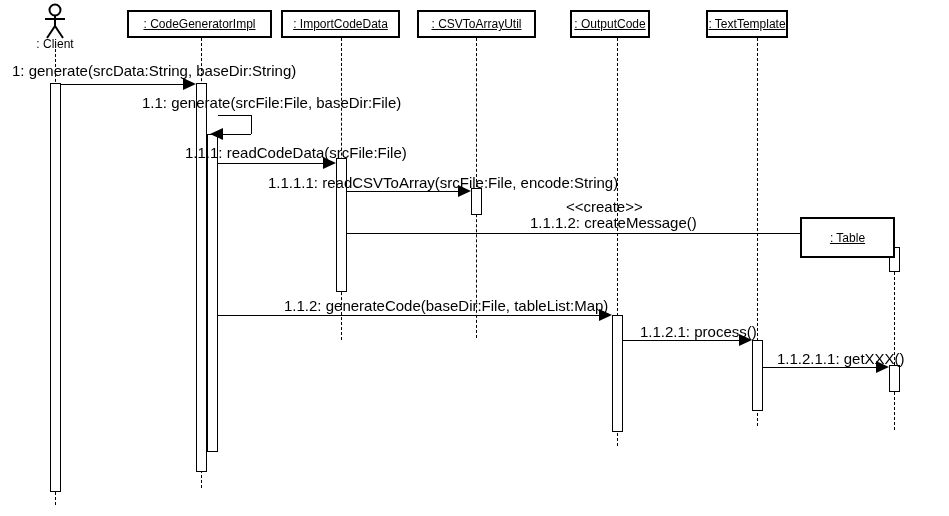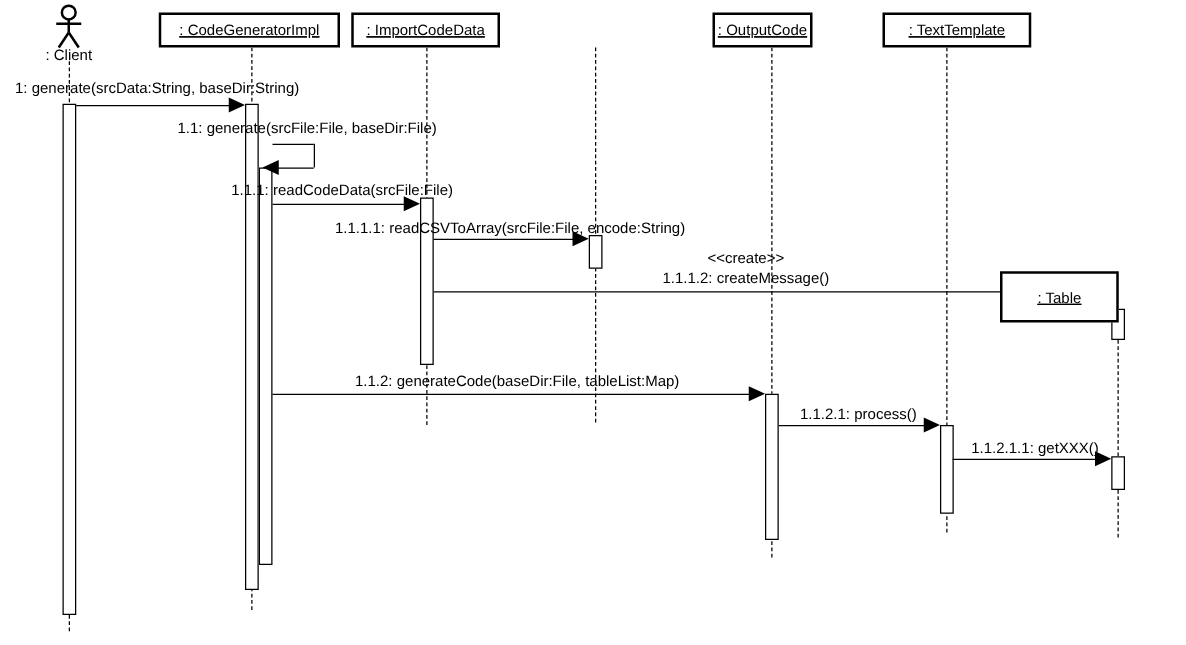--- a/index.html
+++ b/index.html
@@ -18,39 +18,39 @@
   .bar{
     position:absolute;
     background:#fff;border:1px solid #000;
     box-sizing:border-box;
   }
   .objbox{
     position:absolute;top:10px;height:28px;
     background:#fff;border:2px solid #000;
     box-sizing:border-box;
     display:flex;align-items:center;justify-content:center;
-    font-size:12px;white-space:nowrap;text-decoration:underline;
+    font-size:12px;white-space:nowrap;
   }
   .objbox span{text-decoration:underline;}
   .mline{position:absolute;height:0;border-top:1px solid #000;}
   .vline{position:absolute;width:0;border-left:1px solid #000;}
   .arr-r{
     position:absolute;width:0;height:0;
     border-top:6px solid transparent;
     border-bottom:6px solid transparent;
     border-left:13px solid #000;
   }
   .arr-l{
     position:absolute;width:0;height:0;
     border-top:6px solid transparent;
     border-bottom:6px solid transparent;
     border-right:13px solid #000;
   }
   .mlabel{
-    position:absolute;font-size:12px;white-space:nowrap;
+    position:absolute;font-size:15px;white-space:nowrap;
     background:transparent;line-height:13px;
   }
   .actor-label{
     position:absolute;font-size:12px;text-align:center;
     white-space:nowrap;
   }
 </style>
 </head>
 <body>
 
@@ -117,23 +117,26 @@
     <line x1="18" y1="24" x2="26" y2="36" stroke="#000" stroke-width="2"></line>
   </svg>
   <div class="actor-label" style="left:25px;top:37px;width:60px">: Client</div>
 
   <div class="objbox" style="left:127px;width:145px">
     <span>: CodeGeneratorImpl</span>
   </div>
   <div class="objbox" style="left:281px;width:119px">
     <span>: ImportCodeData</span>
   </div>
+  <div class="objbox" style="left:417px;width:119px">
+    <span>: CSVToArrayUtil</span>
+  </div>
   <div class="objbox" style="left:570px;width:80px">
     <span>: OutputCode</span>
   </div>
-  <div class="objbox" style="left:706px;width:119px">
+  <div class="objbox" style="left:706px;width:82px">
     <span>: TextTemplate</span>
   </div>
   <div class="objbox" style="left:800px;top:217px;width:95px;height:41px">
     <span>: Table</span>
   </div>
 
 </div>
 
 </body></html>

